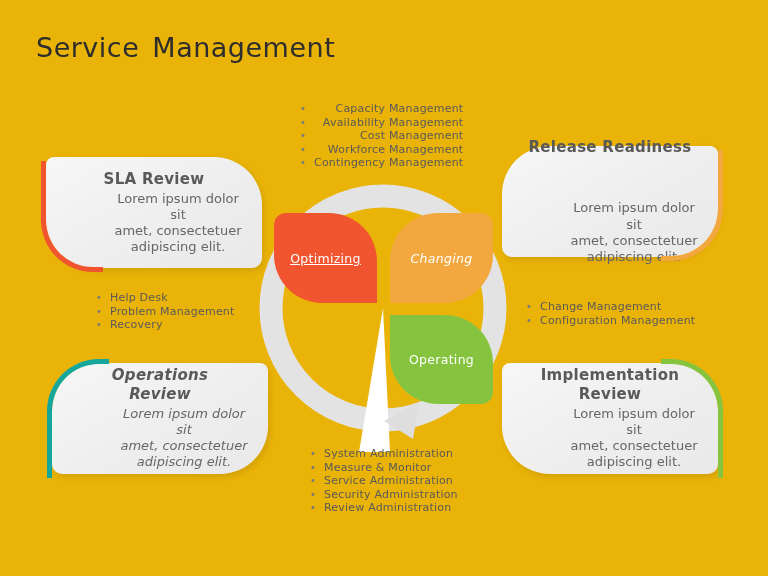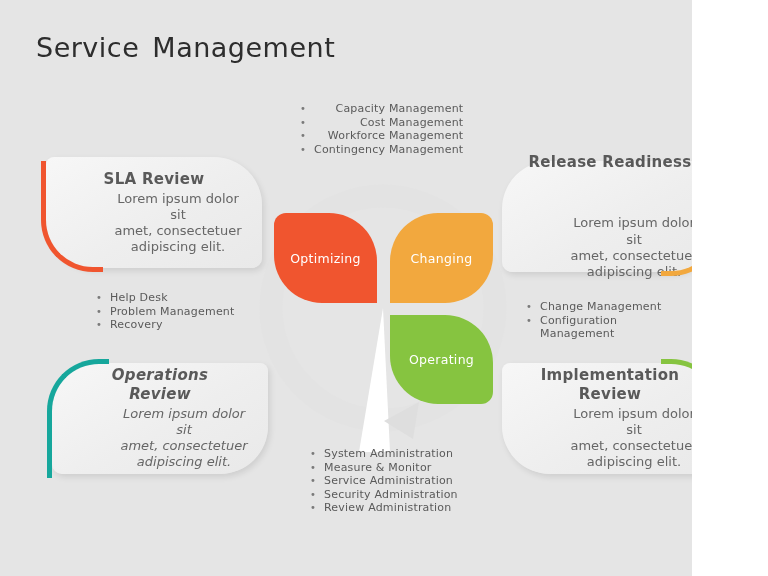--- a/index.html
+++ b/index.html
@@ -1,21 +1,21 @@
 <!DOCTYPE html>
 <html><head>
 <meta charset="utf-8">
 <style>
   * { margin: 0; padding: 0; box-sizing: border-box; }
   html, body { background: #ffffff; }
   .slide {
     position: relative;
-    width: 692px;
+    width: 768px;
     height: 576px;
-    background: #e5e5e5;
+    background: #eab308;
     overflow: hidden;
     font-family: "DejaVu Sans", "Liberation Sans", sans-serif;
   }
   .slide-title {
     position: absolute;
     left: 36px;
     top: 32px;
     font-size: 27px;
     font-weight: 400;
     color: #2d2d2d;
@@ -28,42 +28,42 @@
   .petal {
     position: absolute;
     z-index: 2;
     display: flex;
     align-items: center;
     justify-content: center;
     color: #ffffff;
     font-size: 12.5px;
     letter-spacing: 0.3px;
   }
-  .petal-optimizing { left: 274px; top: 213px; width: 103px; height: 90px; border-radius: 12px 48px 0 48px; }
+  .petal-optimizing { left: 274px; top: 213px; width: 103px; height: 90px; border-radius: 12px 48px 0 48px; text-decoration: underline; }
   .petal-changing   { left: 390px; top: 213px; width: 103px; height: 90px; border-radius: 48px 12px 48px 0; }
   .petal-supporting { left: 274px; top: 315px; width: 103px; height: 89px; border-radius: 48px 0 48px 12px; }
   .petal-operating  { left: 390px; top: 315px; width: 103px; height: 89px; border-radius: 0 48px 12px 48px; }
   
   .card {
     position: absolute;
     z-index: 2;
     width: 216px;
     height: 111px;
     background: linear-gradient(150deg, #f7f7f7 0%, #eeeeee 55%, #e9e9e9 100%);
     box-shadow: 2px 3px 6px rgba(0,0,0,0.10);
     display: flex;
     flex-direction: column;
     align-items: center;
     justify-content: center;
     row-gap: 3px;
     padding: 8px 14px;
     text-align: center;
   }
   .card-sla            { left: 46px;  top: 157px; border-radius: 8px 48px 10px 48px; }
-  .card-release        { left: 502px; top: 161px; border-radius: 48px 8px 48px 10px; gap: 44px; }
+  .card-release        { left: 502px; top: 146px; border-radius: 48px 8px 48px 10px; gap: 44px; }
   .card-operations     { left: 52px;  top: 363px; border-radius: 48px 8px 48px 10px; font-style: italic; }
   .card-implementation { left: 502px; top: 363px; border-radius: 8px 48px 10px 48px; }
   .card-title {
     font-size: 15px;
     font-weight: 700;
     color: #595959;
     line-height: 1.22;
     white-space: pre-line;
     letter-spacing: 0.3px;
   }
@@ -112,21 +112,21 @@
 
   <svg class="ring-svg" width="768" height="576" viewBox="0 0 768 576">
     <circle cx="383" cy="308" r="112" fill="none" stroke-width="23" style="stroke: rgb(227, 227, 227);"></circle>
     <polygon points="383,308 359,452 390,452" fill="#ffffff"></polygon>
     <polygon points="384,421 419,402 413,439" style="fill: rgb(222, 222, 222);"></polygon>
   </svg>
 
   <div class="petal petal-optimizing" style="background-color: rgb(240, 85, 47);">
     <span>Optimizing</span>
   </div>
-  <div class="petal petal-changing" style="background-color: rgb(242, 168, 62);">
+  <div class="petal petal-changing" style="background-color: rgb(242, 168, 62); font-style: italic;">
     <span>Changing</span>
   </div>
   <div class="petal petal-operating" style="background-color: rgb(134, 196, 64);">
     <span>Operating</span>
   </div>
 
   <div class="card card-sla">
     <div class="stripe" style="border-color: rgb(240, 85, 47);"></div>
     <div class="card-title">SLA Review</div>
     <div class="card-body">Lorem ipsum dolor sit
@@ -155,20 +155,21 @@
     <div class="stripe" style="border-color: rgb(134, 196, 64);"></div>
     <div class="card-title">Implementation
 Review</div>
     <div class="card-body">Lorem ipsum dolor sit
 amet, consectetuer
 adipiscing elit.</div>
   </div>
 
   <ul class="bullets list-top">
     <li>Capacity Management</li>
+    <li>Availability Management</li>
     <li>Cost Management</li>
     <li>Workforce Management</li>
     <li>Contingency Management</li>
   </ul>
 
   <ul class="bullets list-left">
     <li>Help Desk</li>
     <li>Problem Management</li>
     <li>Recovery</li>
   </ul>

